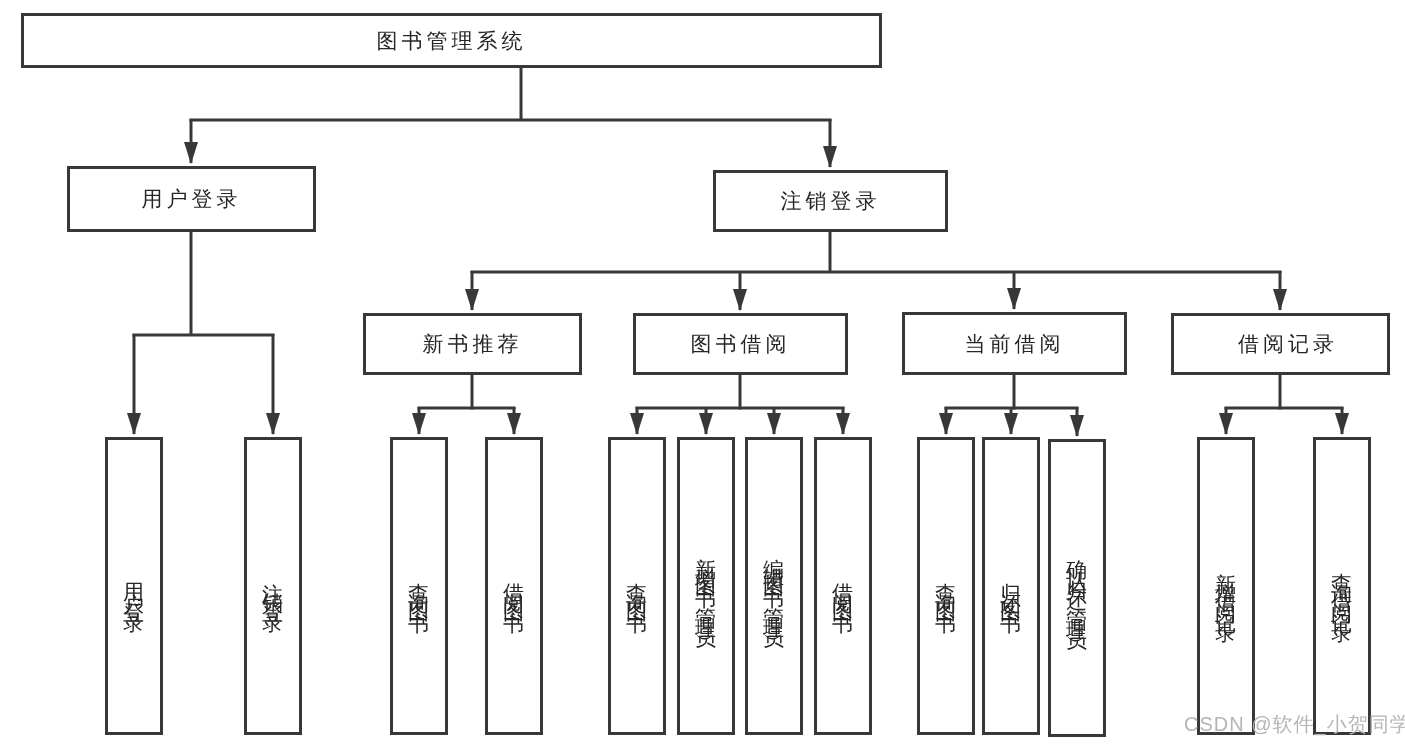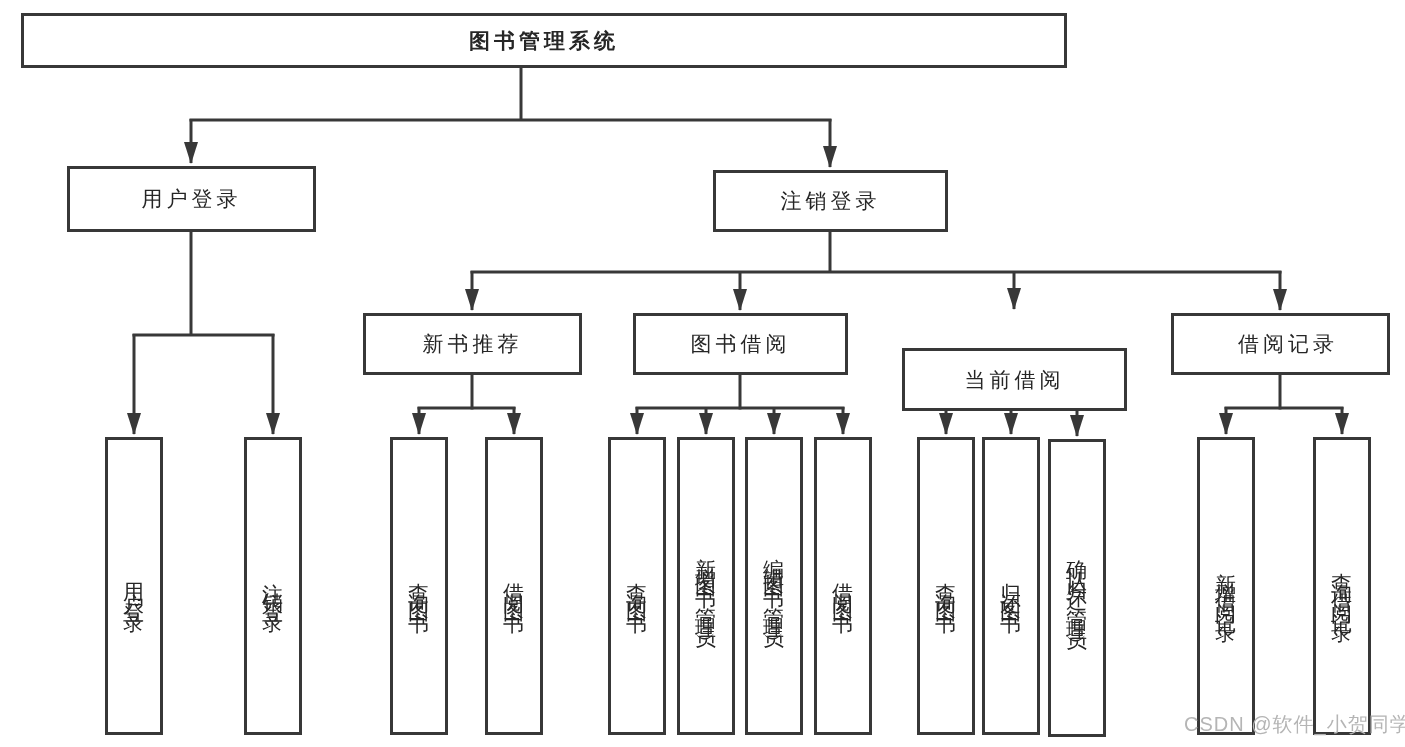--- a/index.html
+++ b/index.html
@@ -105,38 +105,38 @@
     <line x1="946" y1="407" x2="946" y2="434" marker-end="url(#arrow)"></line>
     <line x1="1011" y1="407" x2="1011" y2="434" marker-end="url(#arrow)"></line>
     <line x1="1077" y1="407" x2="1077" y2="436" marker-end="url(#arrow)"></line>
 
     <line x1="1280" y1="375" x2="1280" y2="409.5"></line>
     <line x1="1224.5" y1="408" x2="1343.5" y2="408"></line>
     <line x1="1226" y1="407" x2="1226" y2="434" marker-end="url(#arrow)"></line>
     <line x1="1342" y1="407" x2="1342" y2="434" marker-end="url(#arrow)"></line>
   </svg>
 
-  <div class="node" style="left:21px;top:13px;width:1046px;height:55px;font-weight:bold;">
+  <div class="node" style="left:21px;top:13px;width:861px;height:55px;">
     <span>图书管理系统</span>
   </div>
 
   <div class="node" style="left:67px;top:166px;width:249px;height:66px;">
     <span>用户登录</span>
   </div>
   <div class="node" style="left:713px;top:170px;width:235px;height:62px;">
     <span>注销登录</span>
   </div>
 
   <div class="node" style="left:363px;top:313px;width:219px;height:62px;text-align:center;">
     <span>新书推荐</span>
   </div>
   <div class="node" style="left:633px;top:313px;width:215px;height:62px;">
     <span>图书借阅</span>
   </div>
-  <div class="node" style="left:902px;top:312px;width:225px;height:63px;margin-top:36px;">
+  <div class="node" style="left:902px;top:312px;width:225px;height:63px;">
     <span>当前借阅</span>
   </div>
   <div class="node" style="left:1171px;top:313px;width:219px;height:62px;padding-left:15px;">
     <span>借阅记录</span>
   </div>
 
   <div class="leaf" style="left:105px;">
     <span>用户登录</span>
   </div>
   <div class="leaf" style="left:244px;">

